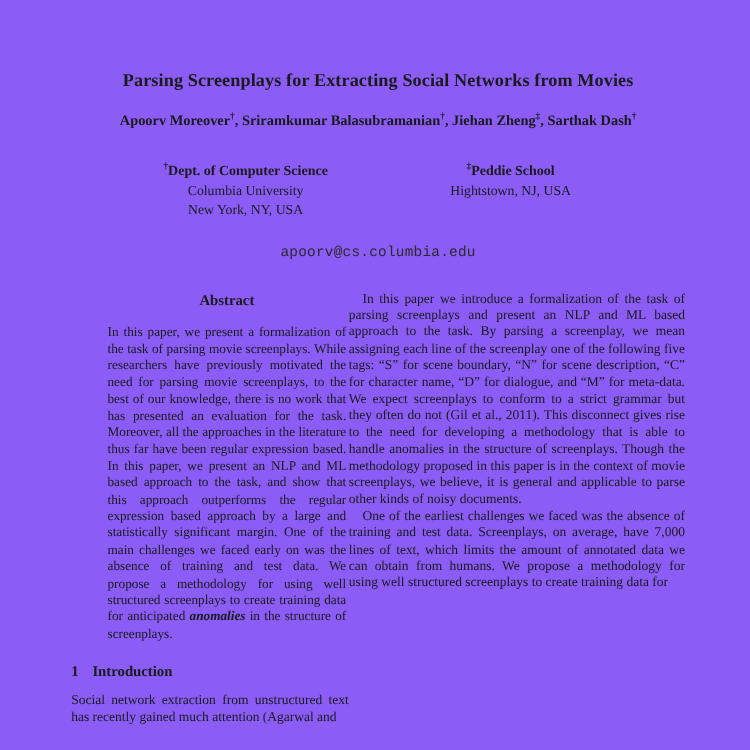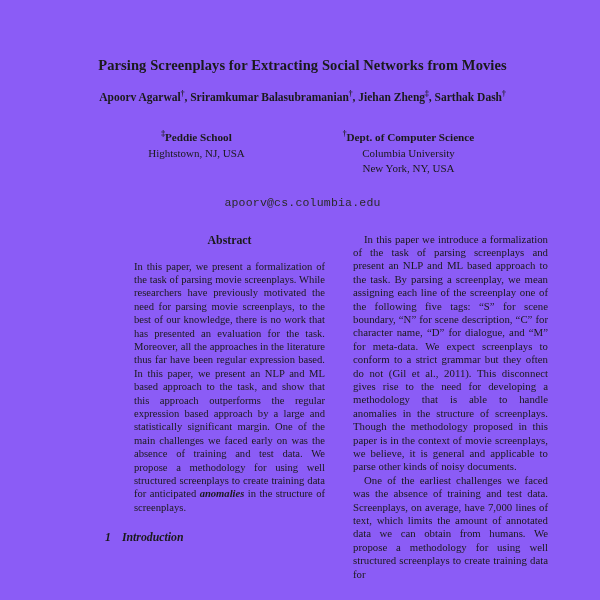--- a/index.html
+++ b/index.html
@@ -58,22 +58,20 @@
     flex: 1;
     text-align: center;
     font-family: "Liberation Mono", "DejaVu Sans Mono", monospace;
     font-size: 11.5px;
     letter-spacing: 0.2px;
     color: #2a2a2a;
   }
   .columns {
     display: flex;
     margin-top: 24px;
-    gap: 26px;
-    margin-left: 48px;
   }
   .col-left { width: 222px; flex: 0 0 222px; }
   .col-right { flex: 1; }
   .abstract-block { margin-left: 29px; margin-right: 2px; }
   .abstract-heading {
     text-align: center;
     font-weight: bold;
     font-size: 11.8px;
   }
   .abstract-body {
@@ -88,64 +86,64 @@
     line-height: 13.4px;
     text-align: justify;
     hyphens: auto;
   }
   .par-indent { text-indent: 11px; }
   .section-heading {
     margin-top: 16px;
     font-weight: bold;
     font-size: 11.8px;
     line-height: 14px;
-    font-style: italic;
   }
   .section-heading .sec-num { display: inline-block; margin-right: 11px; }
   .col-left .body-par { margin-top: 10px; }
   i.anomalies { font-style: italic; font-weight: bold; }
 </style>
 </head>
 <body>
 
 <div class="page">
 
   <h1 class="title">Parsing Screenplays for Extracting Social Networks from Movies</h1>
 
   <div class="authors">
-    <span><span>Apoorv Agarwal</span><sup class="mark">†</sup><span>, </span></span><span><span>Sriramkumar Balasubramanian</span><sup class="mark">†</sup><span>, </span></span><span><span>Jiehan Zheng</span><sup class="mark">‡</sup><span>, </span></span><span><span>Sarthak Dash</span><sup class="mark">†</sup></span>
+    <span><span>Apoorv Moreover</span><sup class="mark">†</sup><span>, </span></span><span><span>Sriramkumar Balasubramanian</span><sup class="mark">†</sup><span>, </span></span><span><span>Jiehan Zheng</span><sup class="mark">‡</sup><span>, </span></span><span><span>Sarthak Dash</span><sup class="mark">†</sup></span>
   </div>
 
   <div class="affil-row">
     <div class="affil">
+      <div class="affil-inst"><sup class="mark">†</sup><span>Dept. of Computer Science</span></div>
+      <div class="affil-line">Columbia University</div>
+      <div class="affil-line">New York, NY, USA</div>
+    </div>
+    <div class="affil">
       <div class="affil-inst"><sup class="mark">‡</sup><span>Peddie School</span></div>
       <div class="affil-line">Hightstown, NJ, USA</div>
       <div class="affil-line"></div>
-    </div>
-    <div class="affil">
-      <div class="affil-inst"><sup class="mark">†</sup><span>Dept. of Computer Science</span></div>
-      <div class="affil-line">Columbia University</div>
-      <div class="affil-line">New York, NY, USA</div>
     </div>
   </div>
 
   <div class="email-row">
     <div class="email">apoorv@cs.columbia.edu</div>
   </div>
 
   <div class="columns">
 
     <div class="col-left">
       <div class="abstract-block">
         <div class="abstract-heading">Abstract</div>
         <p class="abstract-body"><span>In this paper, we present a formalization of the task of parsing movie screenplays. While researchers have previously motivated the need for parsing movie screenplays, to the best of our knowledge, there is no work that has presented an evaluation for the task. Moreover, all the approaches in the literature thus far have been regular expression based. In this paper, we present an NLP and ML based approach to the task, and show that this approach outperforms the regular expression based approach by a large and statistically significant margin. One of the main challenges we faced early on was the absence of training and test data. We propose a methodology for using well structured screenplays to create training data for anticipated </span><i class="anomalies">anomalies</i><span> in the structure of screenplays.</span></p>
       </div>
       <div class="section-heading">
         <span class="sec-num">1</span><span class="sec-title">Introduction</span>
       </div>
+      <p class="body-par">Social network extraction from unstructured text has recently gained much attention (Agarwal and</p>
     </div>
 
     <div class="col-right">
       <p class="body-par par-indent">In this paper we introduce a formalization of the task of parsing screenplays and present an NLP and ML based approach to the task. By parsing a screenplay, we mean assigning each line of the screenplay one of the following five tags: “S” for scene boundary, “N” for scene description, “C” for character name, “D” for dialogue, and “M” for meta-data. We expect screenplays to conform to a strict grammar but they often do not (Gil et al., 2011). This disconnect gives rise to the need for developing a methodology that is able to handle anomalies in the structure of screenplays. Though the methodology proposed in this paper is in the context of movie screenplays, we believe, it is general and applicable to parse other kinds of noisy documents.</p>
       <p class="body-par par-indent">One of the earliest challenges we faced was the absence of training and test data. Screenplays, on average, have 7,000 lines of text, which limits the amount of annotated data we can obtain from humans. We propose a methodology for using well structured screenplays to create training data for</p>
     </div>
 
   </div>
 
 </div>

